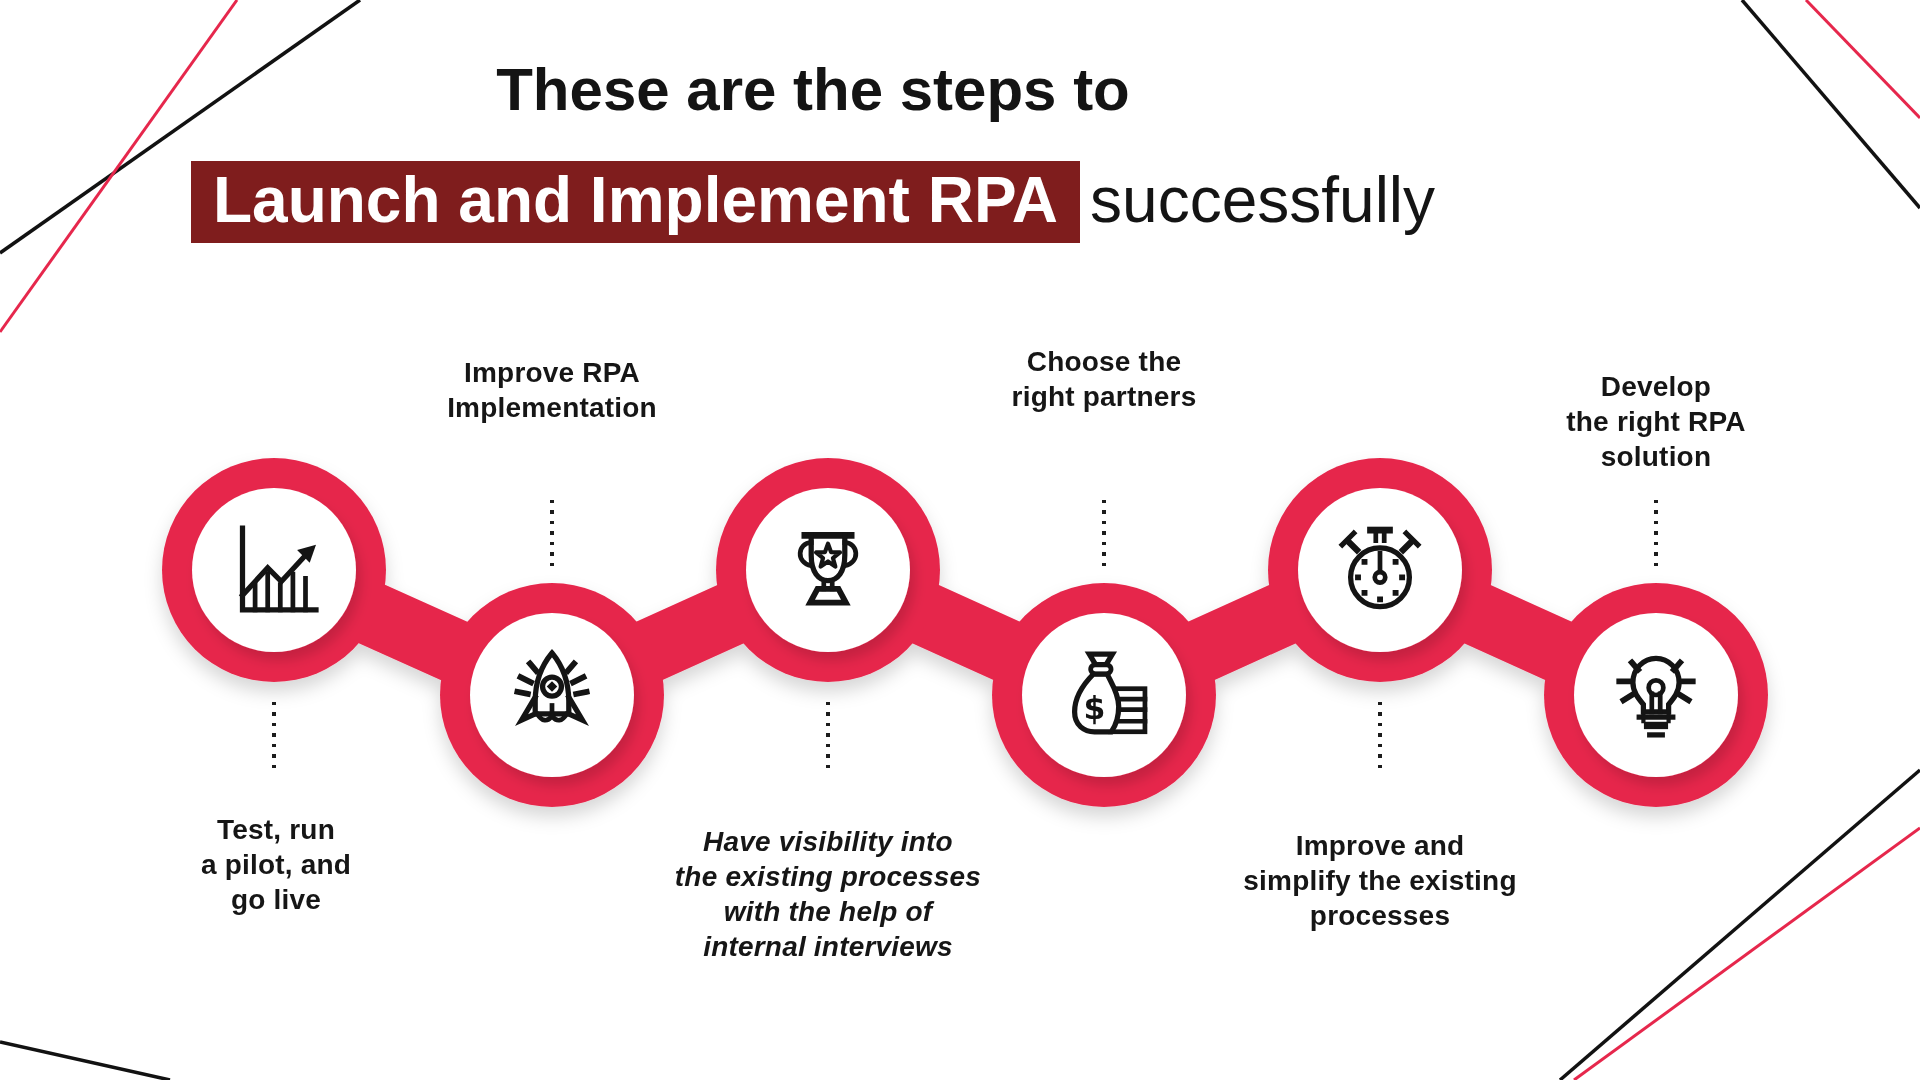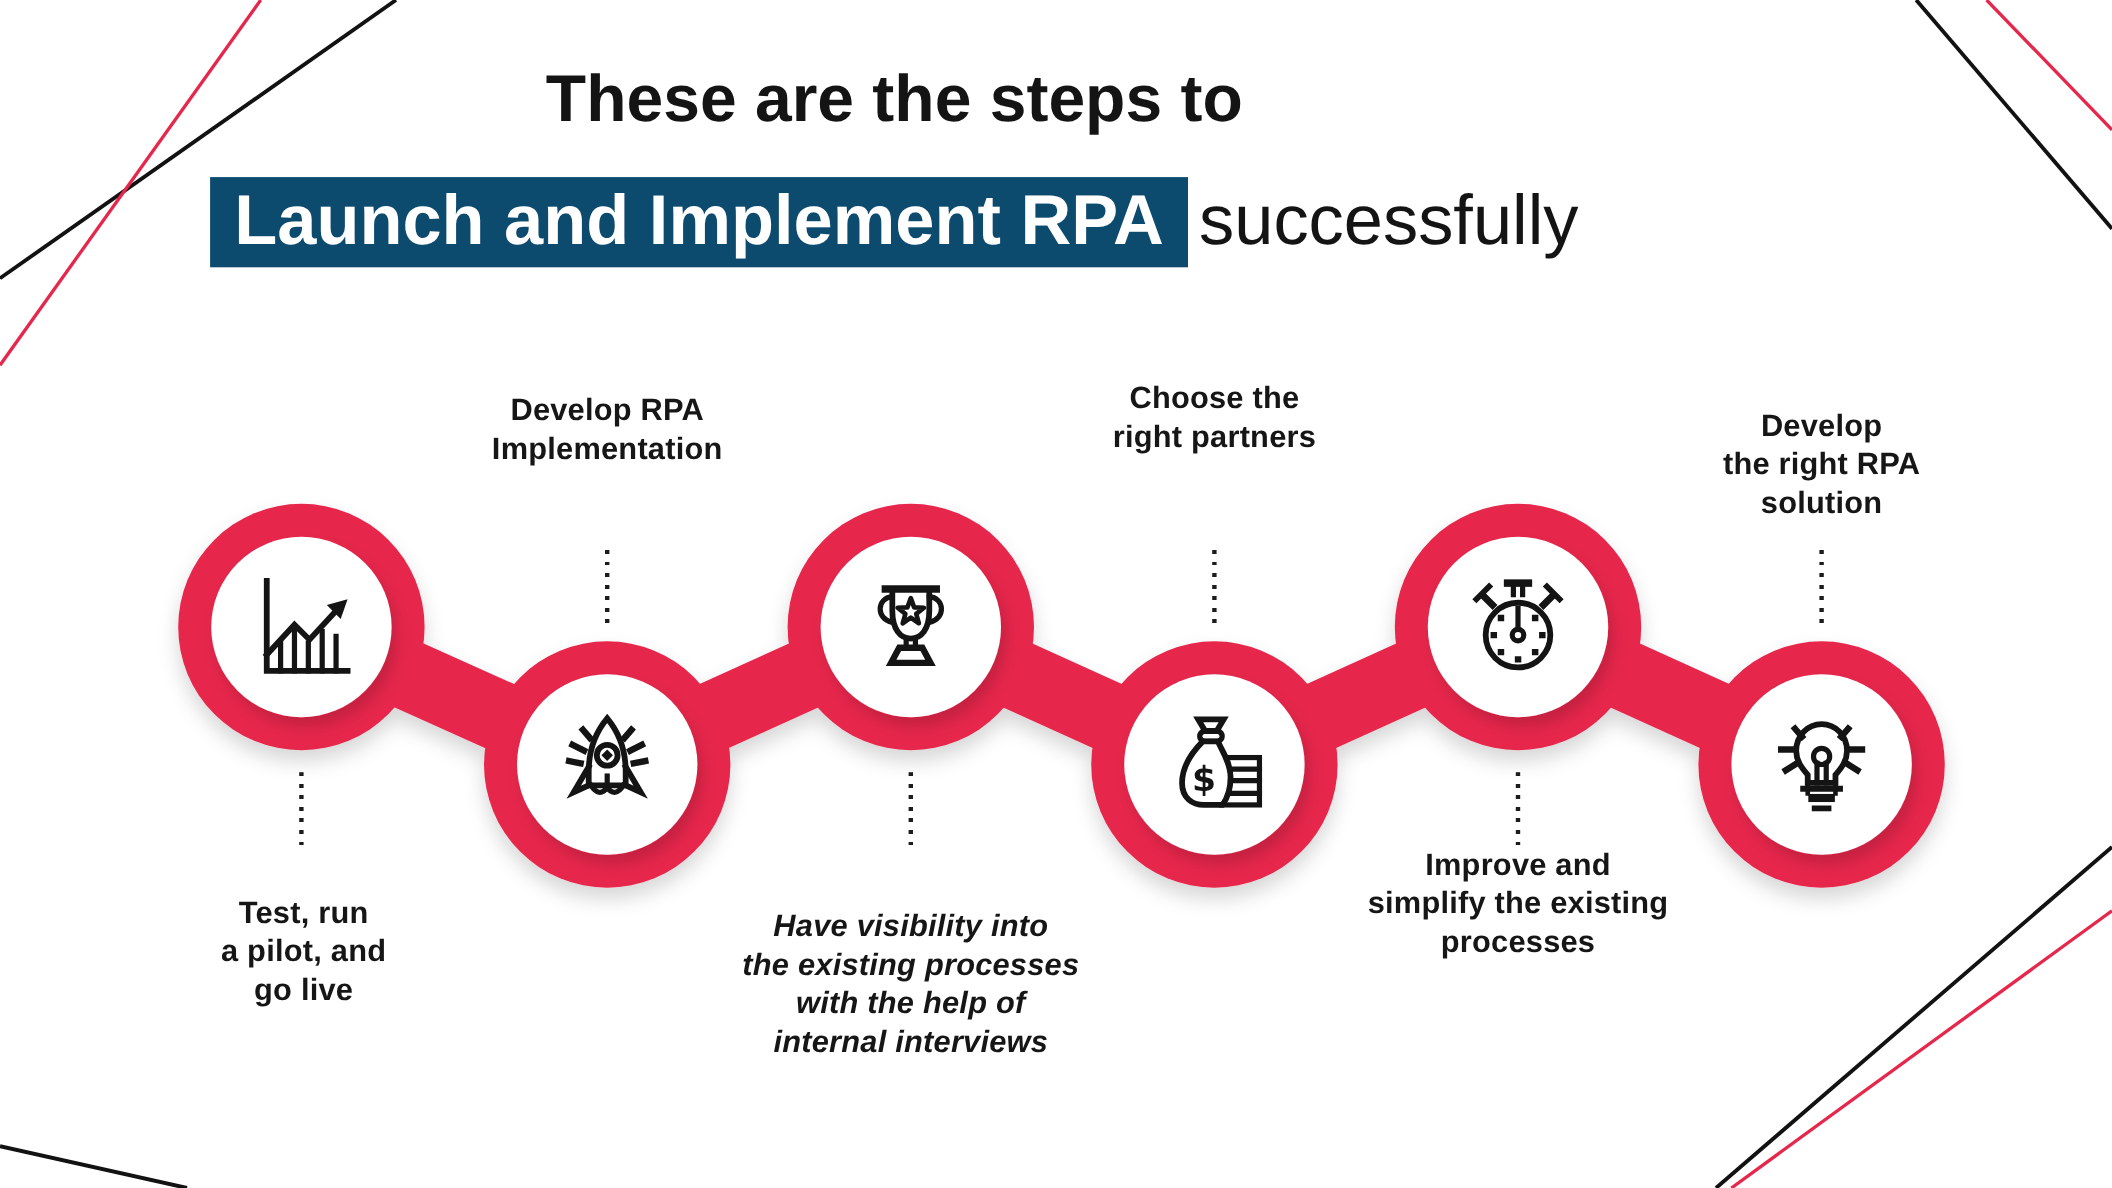--- a/index.html
+++ b/index.html
@@ -3,33 +3,33 @@
 <meta charset="utf-8">
 <style>
   html,body{margin:0;padding:0;background:#ffffff;}
   .stage{position:relative;width:1920px;height:1080px;background:#ffffff;overflow:hidden;
          font-family:"Liberation Sans", sans-serif;color:#161616;}
 
   
   .title{position:absolute;top:56px;left:0;width:1626px;text-align:center;}
   .title-line1{font-size:60px;line-height:68px;font-weight:600;color:#141414;}
   .title-line2{margin-top:36px;font-size:64px;line-height:80px;font-weight:600;color:#141414;}
-  .highlight{display:inline-block;background:#0c4a6e;color:#ffffff;font-weight:800;
+  .highlight{display:inline-block;background:#7f1d1d;color:#ffffff;font-weight:800;
              padding:0 22px 4px 22px;line-height:78px;}
   .suffix{margin-left:10px;font-weight:500;}
 
   
   .step-label{position:absolute;transform:translateX(-50%);text-align:center;
               font-size:28px;font-weight:700;line-height:35px;color:#161616;
               white-space:pre-line;letter-spacing:.2px;}
   .label-pos-1{left:276px;top:812px;}
   .label-pos-2{left:552px;top:355px;}
   .label-pos-3{left:828px;top:824px;font-style:italic;}
   .label-pos-4{left:1104px;top:344px;}
-  .label-pos-5{left:1380px;top:768px;}
+  .label-pos-5{left:1380px;top:828px;}
   .label-pos-6{left:1656px;top:357px;margin-top:12px;}
 
   
   .dots{position:absolute;width:4px;height:70px;
         background-image:repeating-linear-gradient(to bottom,#1c1c1c 0px,#1c1c1c 3.5px,transparent 3.5px,transparent 10.5px);}
   .dots-1{left:272px;top:702px;}
   .dots-2{left:550px;top:500px;}
   .dots-3{left:826px;top:702px;}
   .dots-4{left:1102px;top:500px;}
   .dots-5{left:1378px;top:702px;}
@@ -150,21 +150,21 @@
   <div class="title">
     <div class="title-line1">These are the steps to</div>
     <div class="title-line2">
       <span class="highlight">Launch and Implement RPA</span><span class="suffix">successfully</span>
     </div>
   </div>
 
   <div class="step-label label-pos-1">Test, run
 a pilot, and
 go live</div>
-  <div class="step-label label-pos-2">Develop RPA
+  <div class="step-label label-pos-2">Improve RPA
 Implementation</div>
   <div class="step-label label-pos-3">Have visibility into
 the existing processes
 with the help of
 internal interviews</div>
   <div class="step-label label-pos-4">Choose the
 right partners</div>
   <div class="step-label label-pos-5">Improve and
 simplify the existing
 processes</div>

